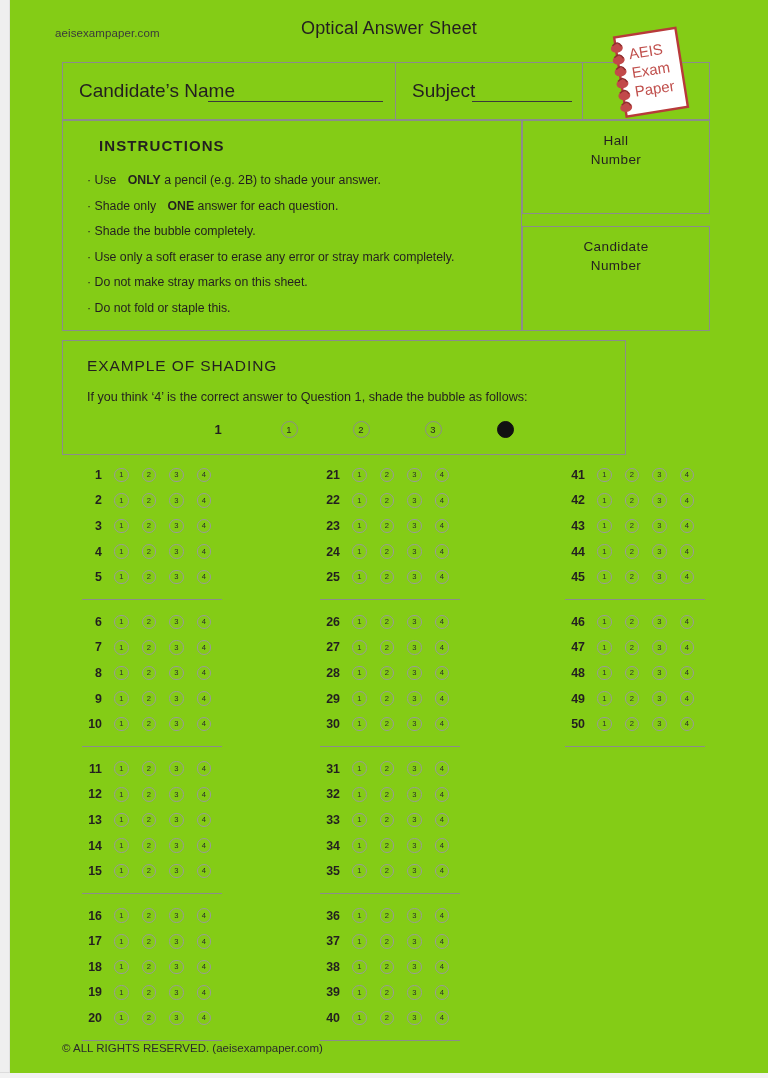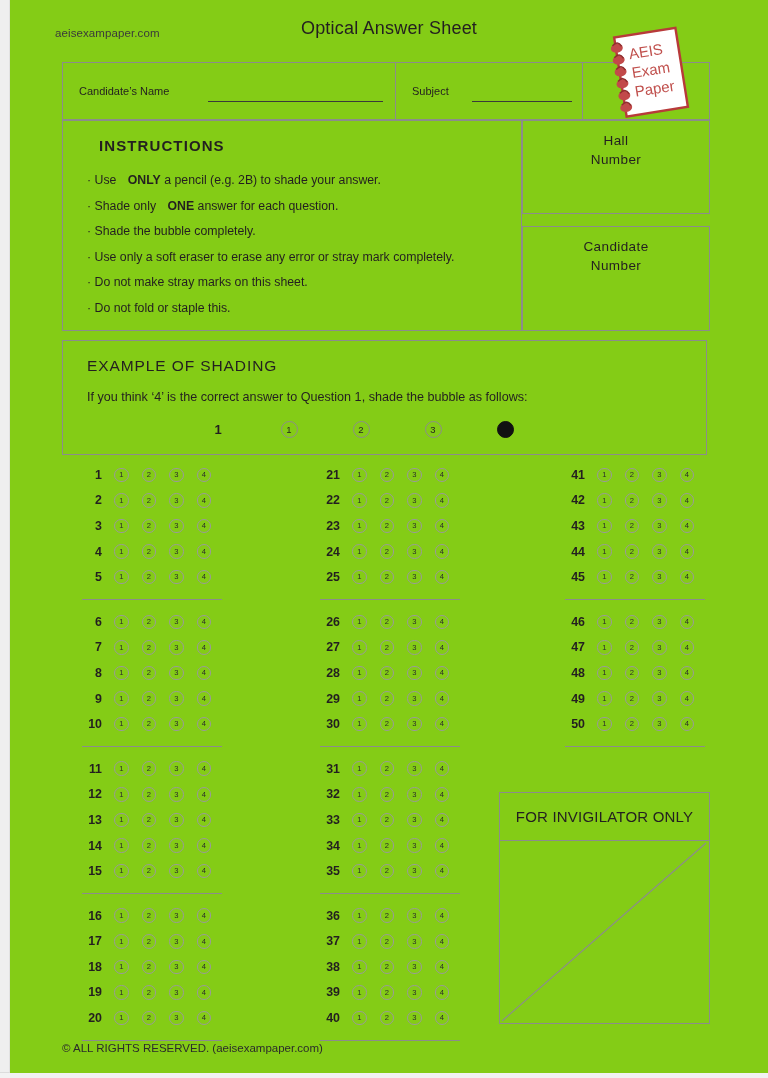--- a/index.html
+++ b/index.html
@@ -53,21 +53,21 @@
 
   
   #name-subject-box { left: 52px; top: 62px; width: 648px; height: 58px; }
   #cell-name  { position: absolute; left: 0;   top: 0; width: 332px; height: 100%; }
   #cell-subj  { position: absolute; left: 332px; top: 0; width: 187px; height: 100%;
                 border-left: 1.3px solid #8c8c8c; box-sizing: border-box; }
   #cell-logo  { position: absolute; left: 519px; top: 0; width: 129px; height: 100%;
                 border-left: 1.3px solid #8c8c8c; box-sizing: border-box; }
   .field-label {
     position: absolute; left: 16px; top: 50%; transform: translateY(-50%);
-    font-size: 11px; white-space: nowrap;
+    font-size: 19px; white-space: nowrap;
   }
   .field-rule {
     position: absolute; bottom: 17px; height: 0;
     border-bottom: 1.2px solid #3a3a3a;
   }
 
   
   #instructions-box { left: 52px; top: 120px; width: 460px; height: 211px; }
   #instr-title {
     position: absolute; left: 36px; top: 16px;
@@ -82,21 +82,21 @@
 
   #hall-box      { left: 512px; top: 120px; width: 188px; height: 94px; }
   #candidate-box { left: 512px; top: 226px; width: 188px; height: 105px; }
   .numbox-label {
     position: absolute; left: 0; top: 10px; width: 100%;
     text-align: center; font-size: 13.5px; line-height: 19px;
     letter-spacing: .4px;
   }
 
   
-  #example-box { left: 52px; top: 340px; width: 645px; height: 115px; }
+  #example-box { left: 52px; top: 340px; width: 564px; height: 115px; }
   #example-title {
     position: absolute; left: 24px; top: 16px;
     font-size: 15.5px; letter-spacing: .9px;
   }
   #example-text {
     position: absolute; left: 24px; top: 49px;
     font-size: 12.6px; white-space: nowrap;
   }
   #example-row {
     position: absolute; left: 120px; top: 80px;
@@ -633,26 +633,16 @@
             <div class="bubble">1</div>
             <div class="bubble">2</div>
             <div class="bubble">3</div>
             <div class="bubble">4</div>
           </div>
           <div class="group-rule"></div>
         </div>
       </div>
   </div>
 
-  <div class="frame" id="invigilator-box">
-    <div id="invig-header">
-      <span id="invig-header-label">FOR INVIGILATOR ONLY</span>
-    </div>
-    <div id="invig-body">
-      <svg width="208" height="182" viewBox="0 0 208 182" xmlns="http://www.w3.org/2000/svg">
-        <line x1="2" y1="180" x2="206" y2="2" stroke="#8c8c8c" stroke-width="1.2"></line>
-      </svg>
-    </div>
-  </div>
 
   <div id="footer-copyright">© ALL RIGHTS RESERVED. (aeisexampaper.com)</div>
 
 </div>
 
 </body></html>

